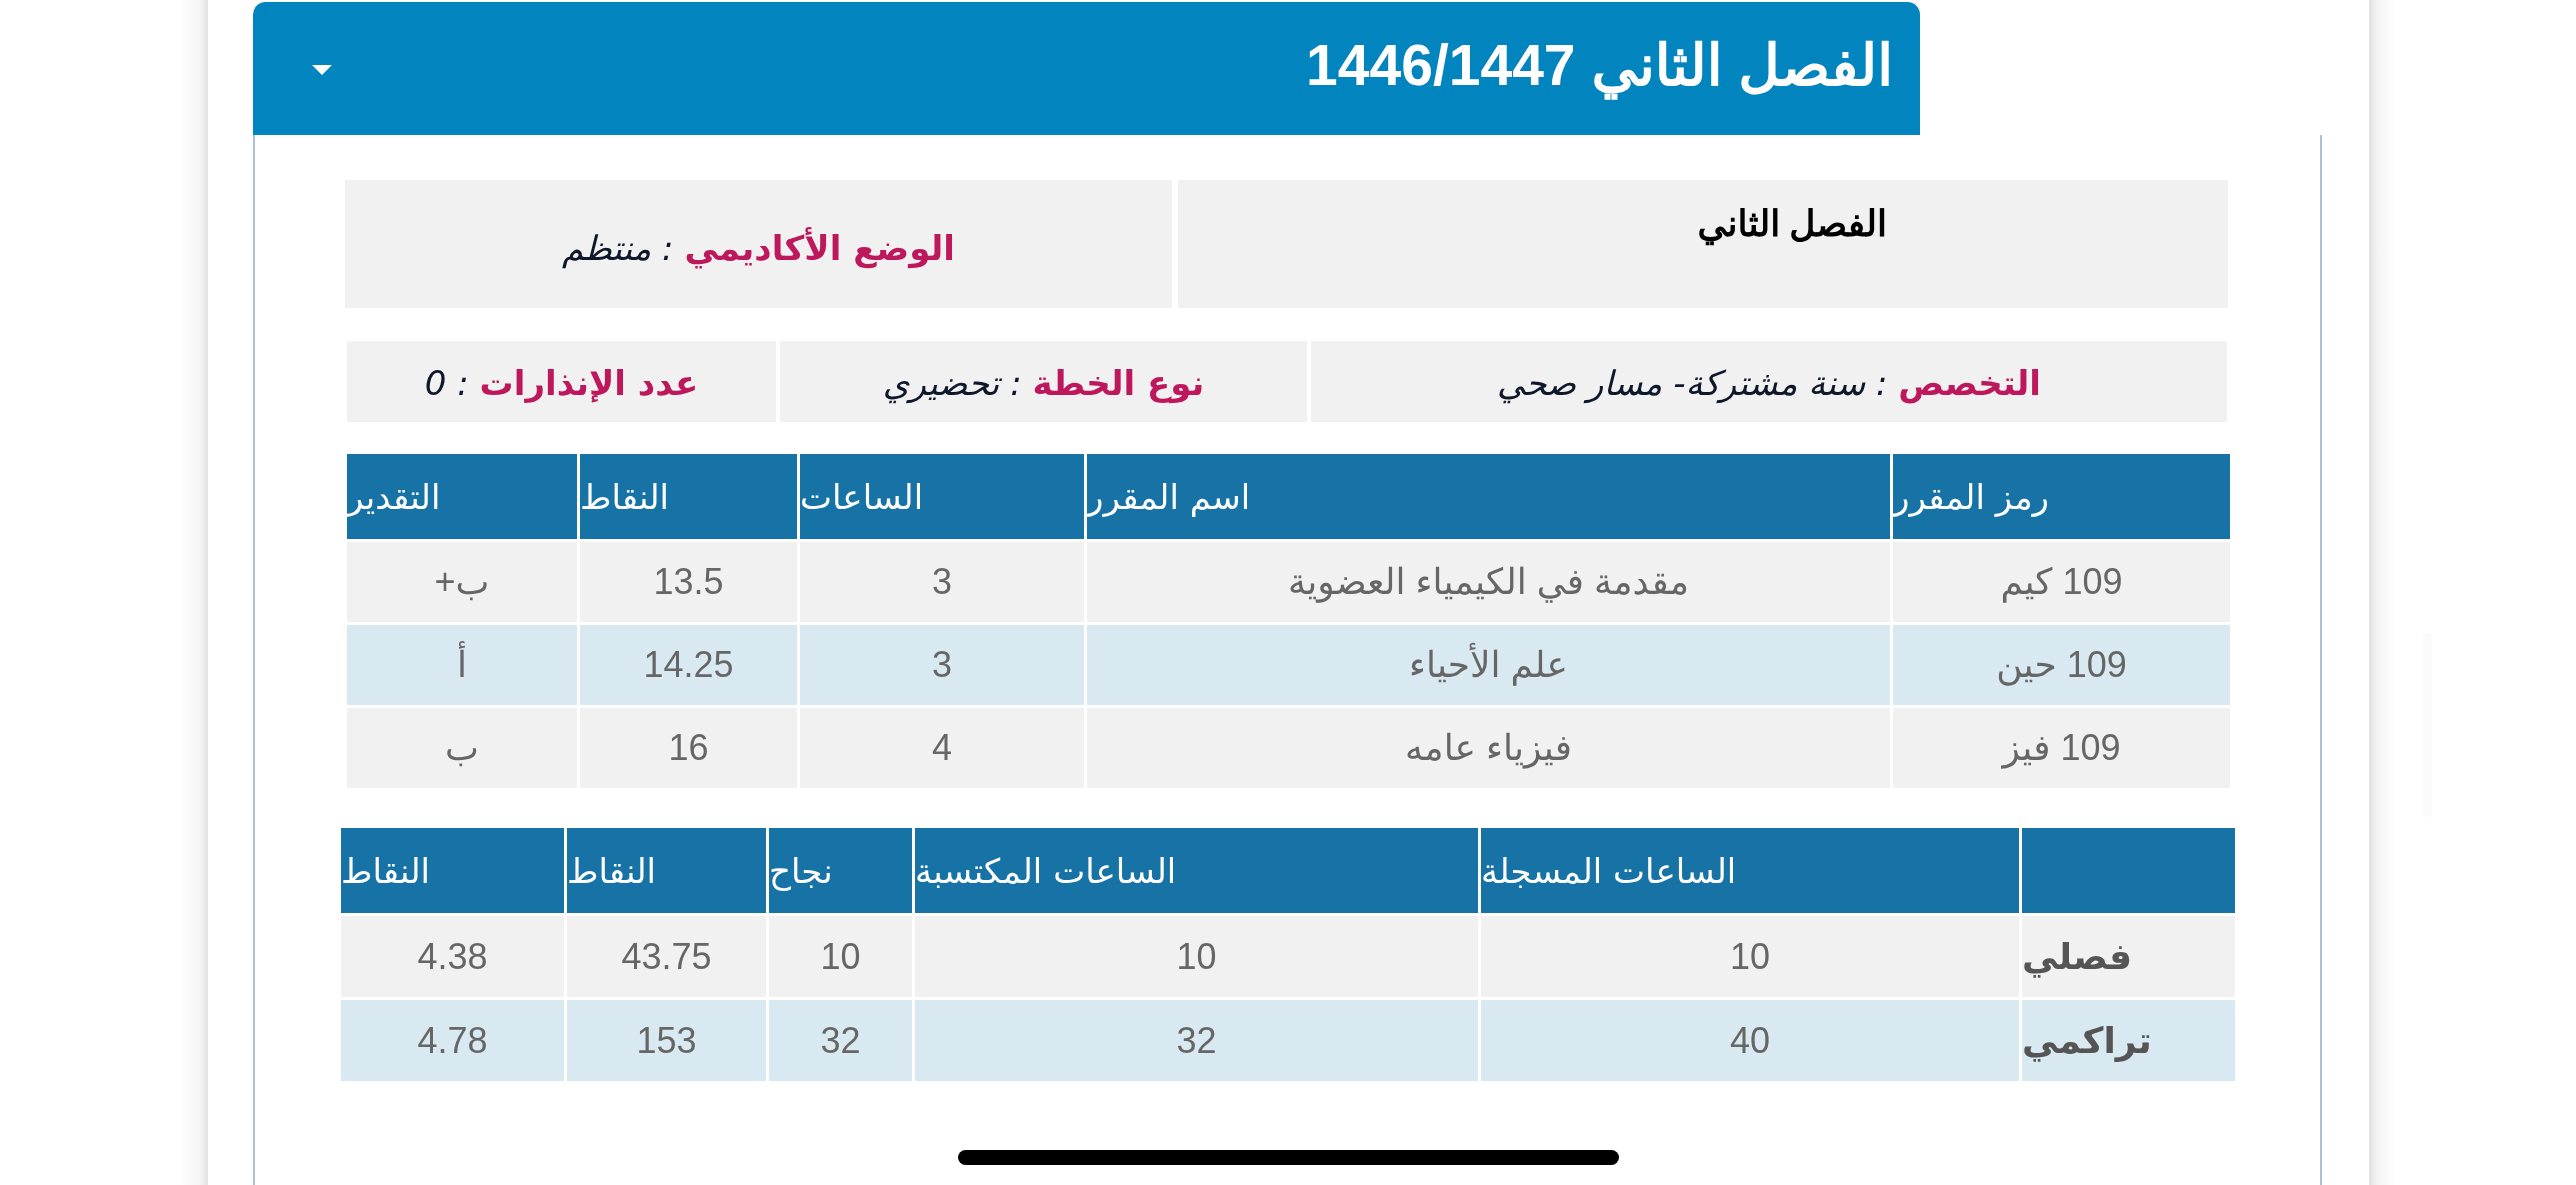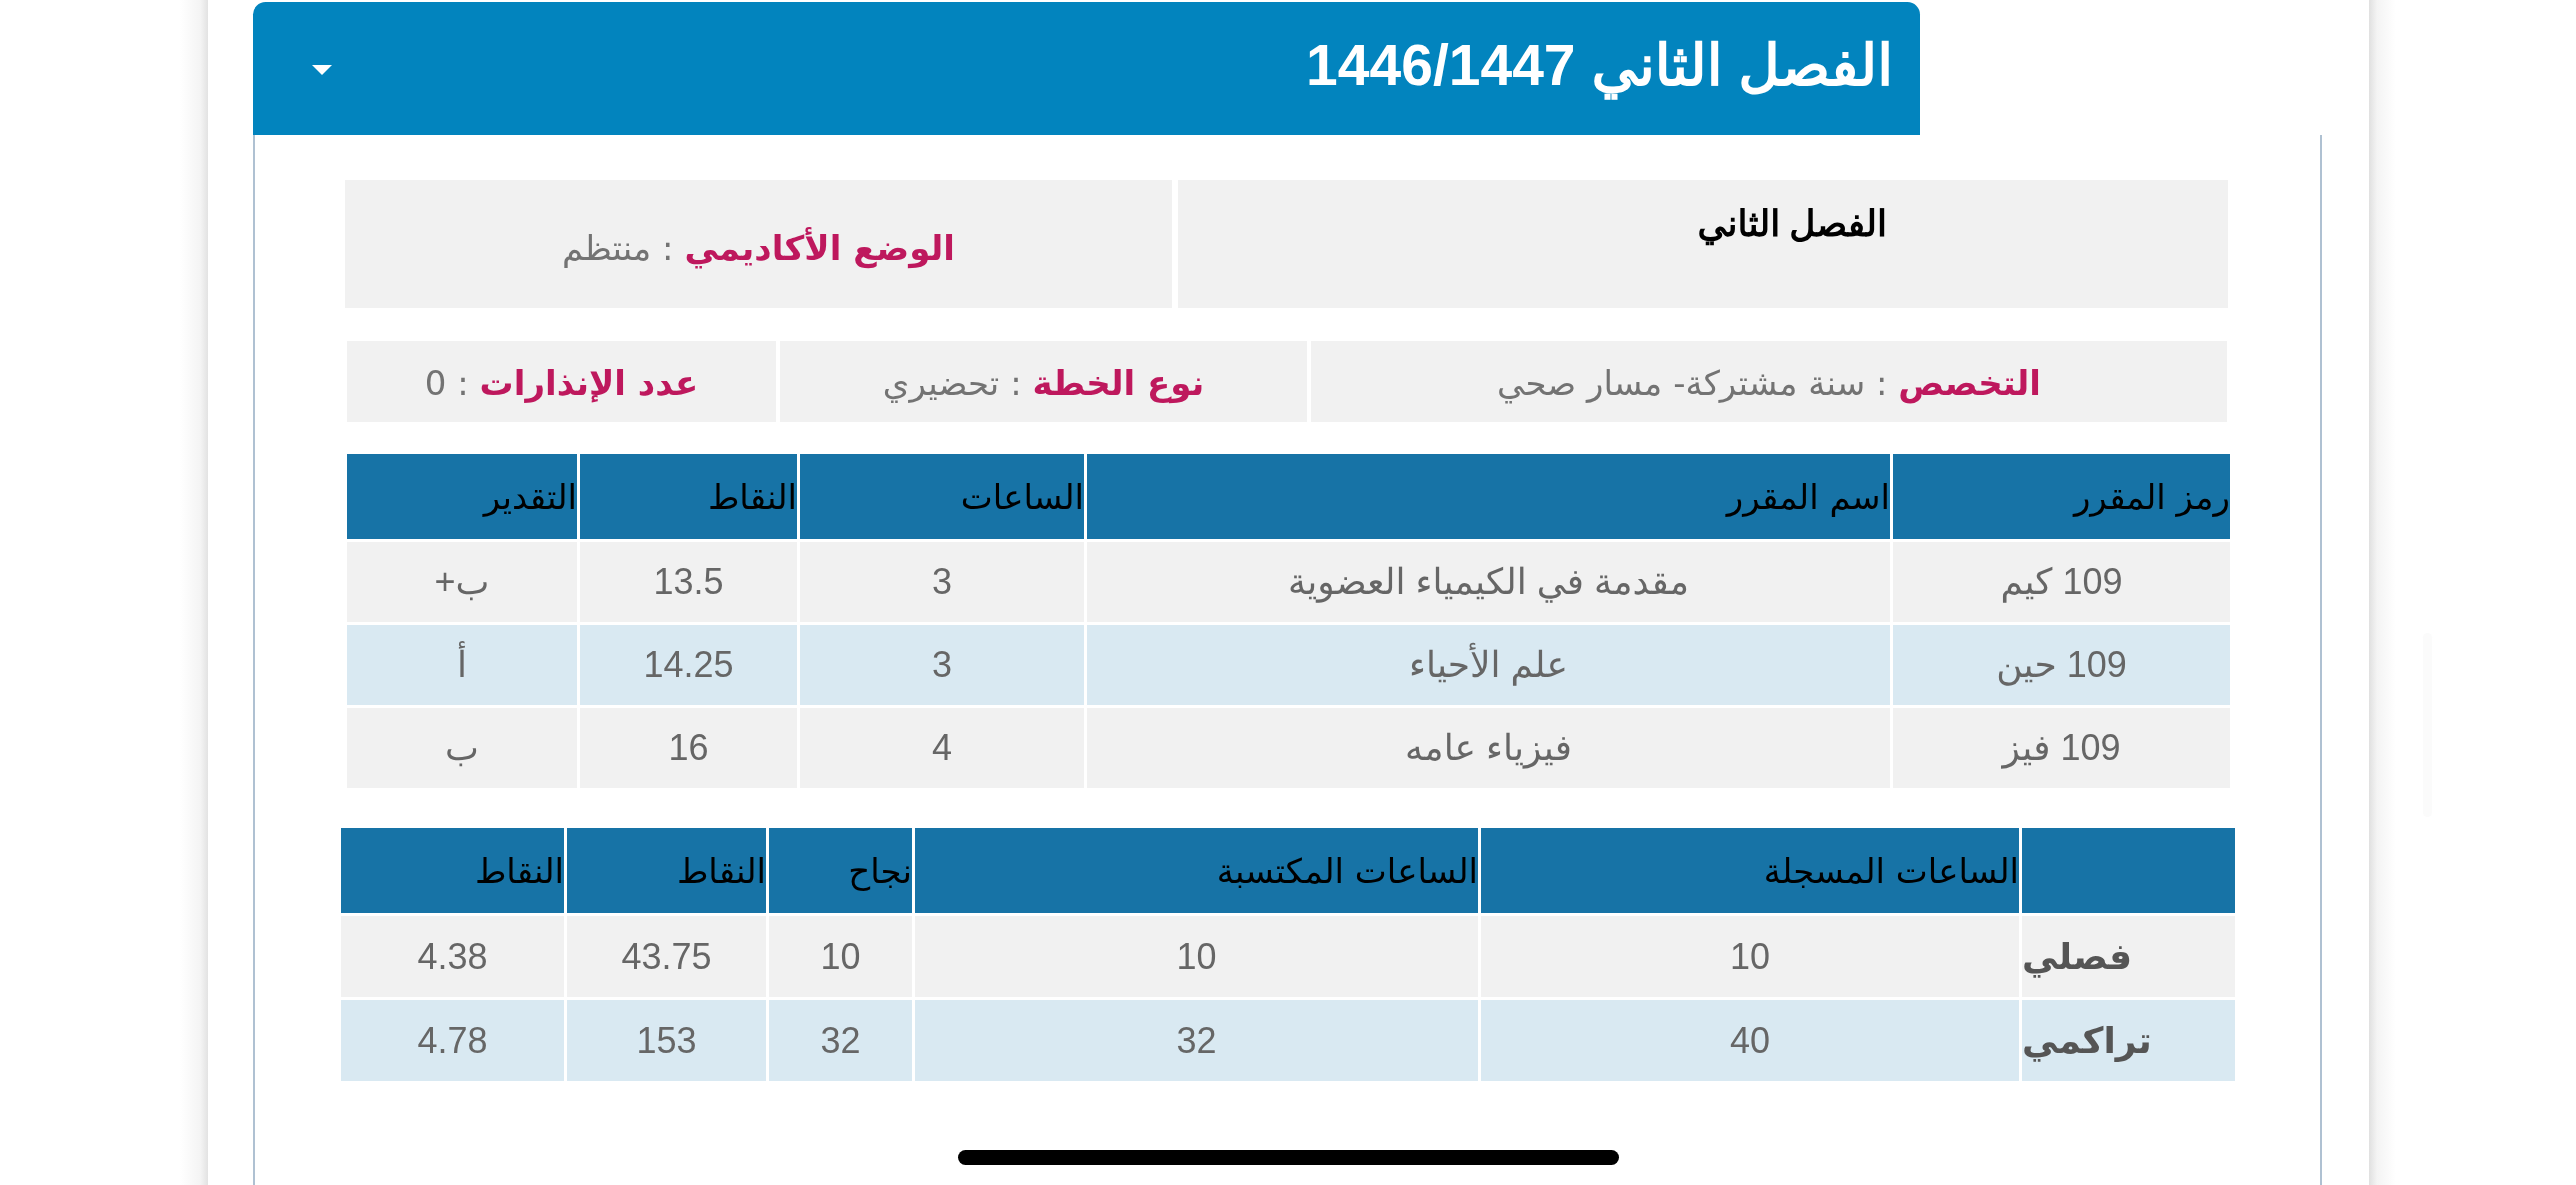--- a/index.html
+++ b/index.html
@@ -47,40 +47,40 @@
     position: absolute; left: 253px; top: 135px; width: 2069px; height: 1051px;
     border-left: 2.7px solid #AFC1D2;
     border-right: 2.7px solid #AFC1D2;
     background: #ffffff;
   }
   .info-box {
     position: absolute; background: #F1F1F1;
     direction: rtl;
   }
   .label-strong { font-weight: bold; color: #be185d; }
-  .label-value { color: #737373; }
+  .label-value { color: #0f172a; font-style: italic; }
 
   .term-name {
     position: absolute; right: 153px; top: 18px;
     text-align: right; font-family: "Liberation Sans", sans-serif;
     font-weight: bold; color: #000; font-size: 36px; line-height: 52px;
   }
   .kv {
     position: absolute; top: 0; bottom: 0; left: 0; right: 0;
     display: flex; align-items: center; justify-content: center;
     font-size: 34px; white-space: nowrap;
   }
 
   table.grid {
     position: absolute; border-collapse: separate; border-spacing: 0;
     direction: rtl; table-layout: fixed;
   }
   table.grid th {
-    background: #1773A6; color: #000000; font-weight: normal;
-    font-size: 34px; text-align: right;
+    background: #1773A6; color: #ffffff; font-weight: normal;
+    font-size: 34px; text-align: left;
     border-left: 3.6px solid #ffffff;
   }
   table.grid td {
     text-align: center; color: #666666;
     font-family: "Liberation Sans", sans-serif;
     font-size: 36px;
     border-left: 3.6px solid #ffffff;
     border-top: 3.6px solid #ffffff;
   }
   table.grid th:last-child, table.grid td:last-child { border-left: none; }

